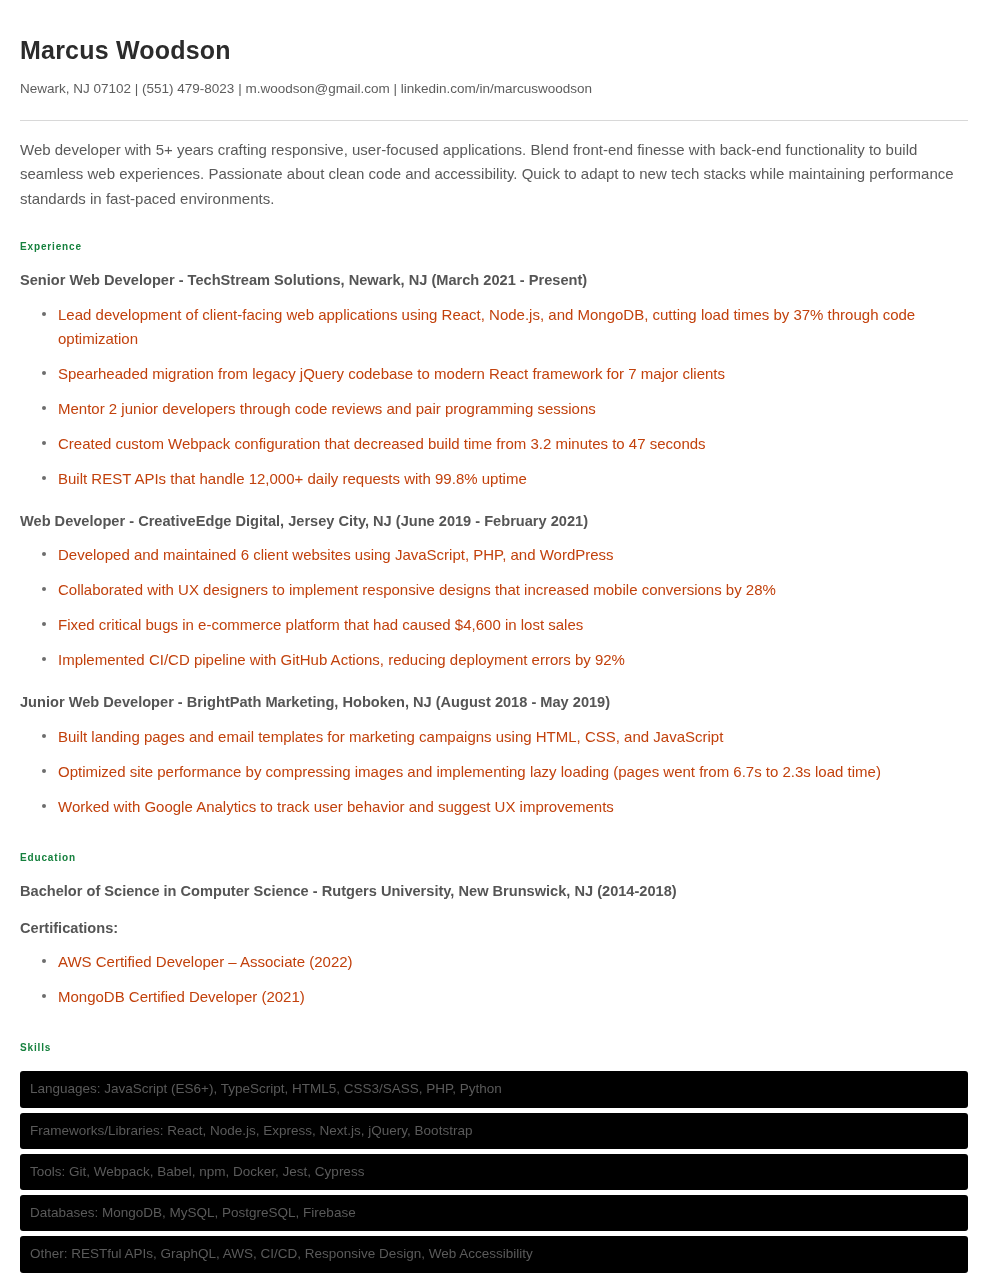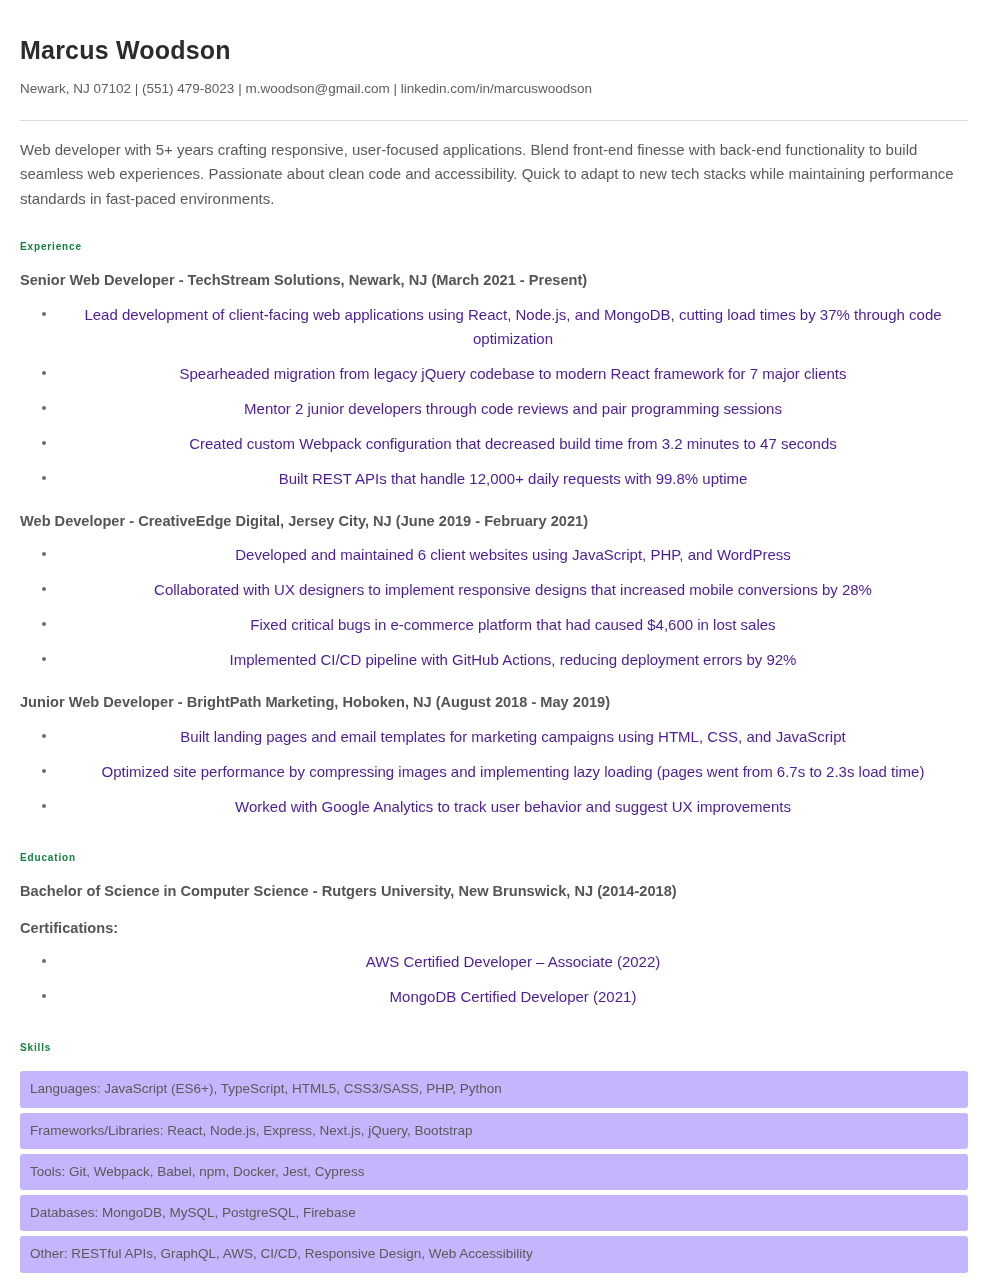--- a/index.html
+++ b/index.html
@@ -82,43 +82,42 @@
     list-style: none;
     margin: 9px 0 0 0;
     padding: 0;
   }
   ul.bullets li {
     position: relative;
     padding-left: 18px;
     margin: 5px 0 0 20px;
     font-size: 15px;
     line-height: 1.6;
-    color: #4c1d95;
+    color: #c2410c;
     padding-top: 3px;
     padding-bottom: 3px;
     max-width: 924px;
-    text-align: center;
   }
   ul.bullets li::before {
     content: "";
     position: absolute;
     left: 2px;
     top: 12px;
     width: 4px;
     height: 4px;
     border-radius: 50%;
     background: #6d6d6d;
   }
 
   
   .skills-list {
     margin: 17px 0 0 0;
   }
   .skill-row {
-    background: #c4b5fd;
+    background: #000000;
     border-radius: 3px;
     font-size: 13.5px;
     color: #5a5a5a;
     padding: 9px 12px 9px 10px;
     margin-bottom: 5px;
     width: 948px;
     box-sizing: border-box;
     line-height: 1.35;
   }
 </style>

